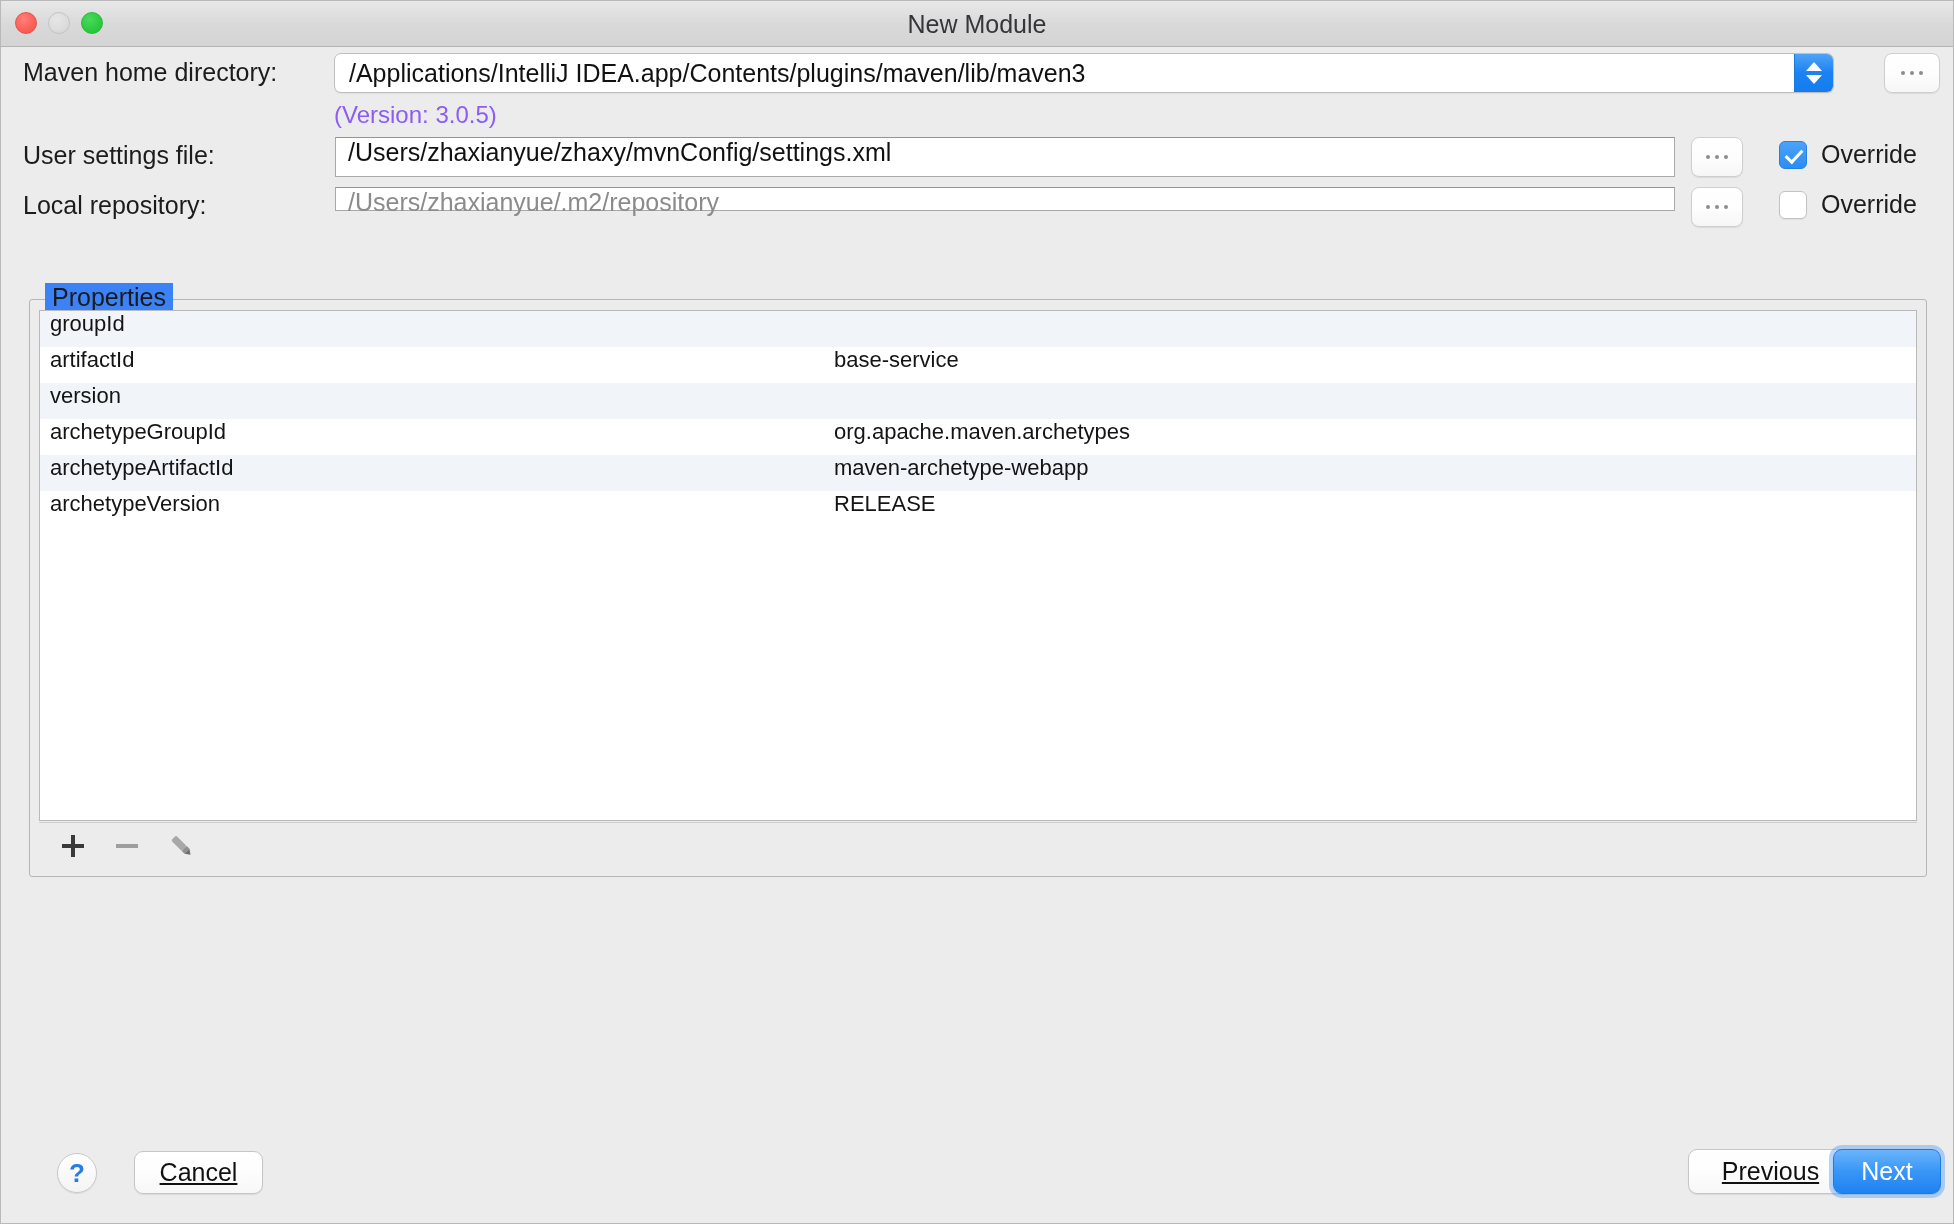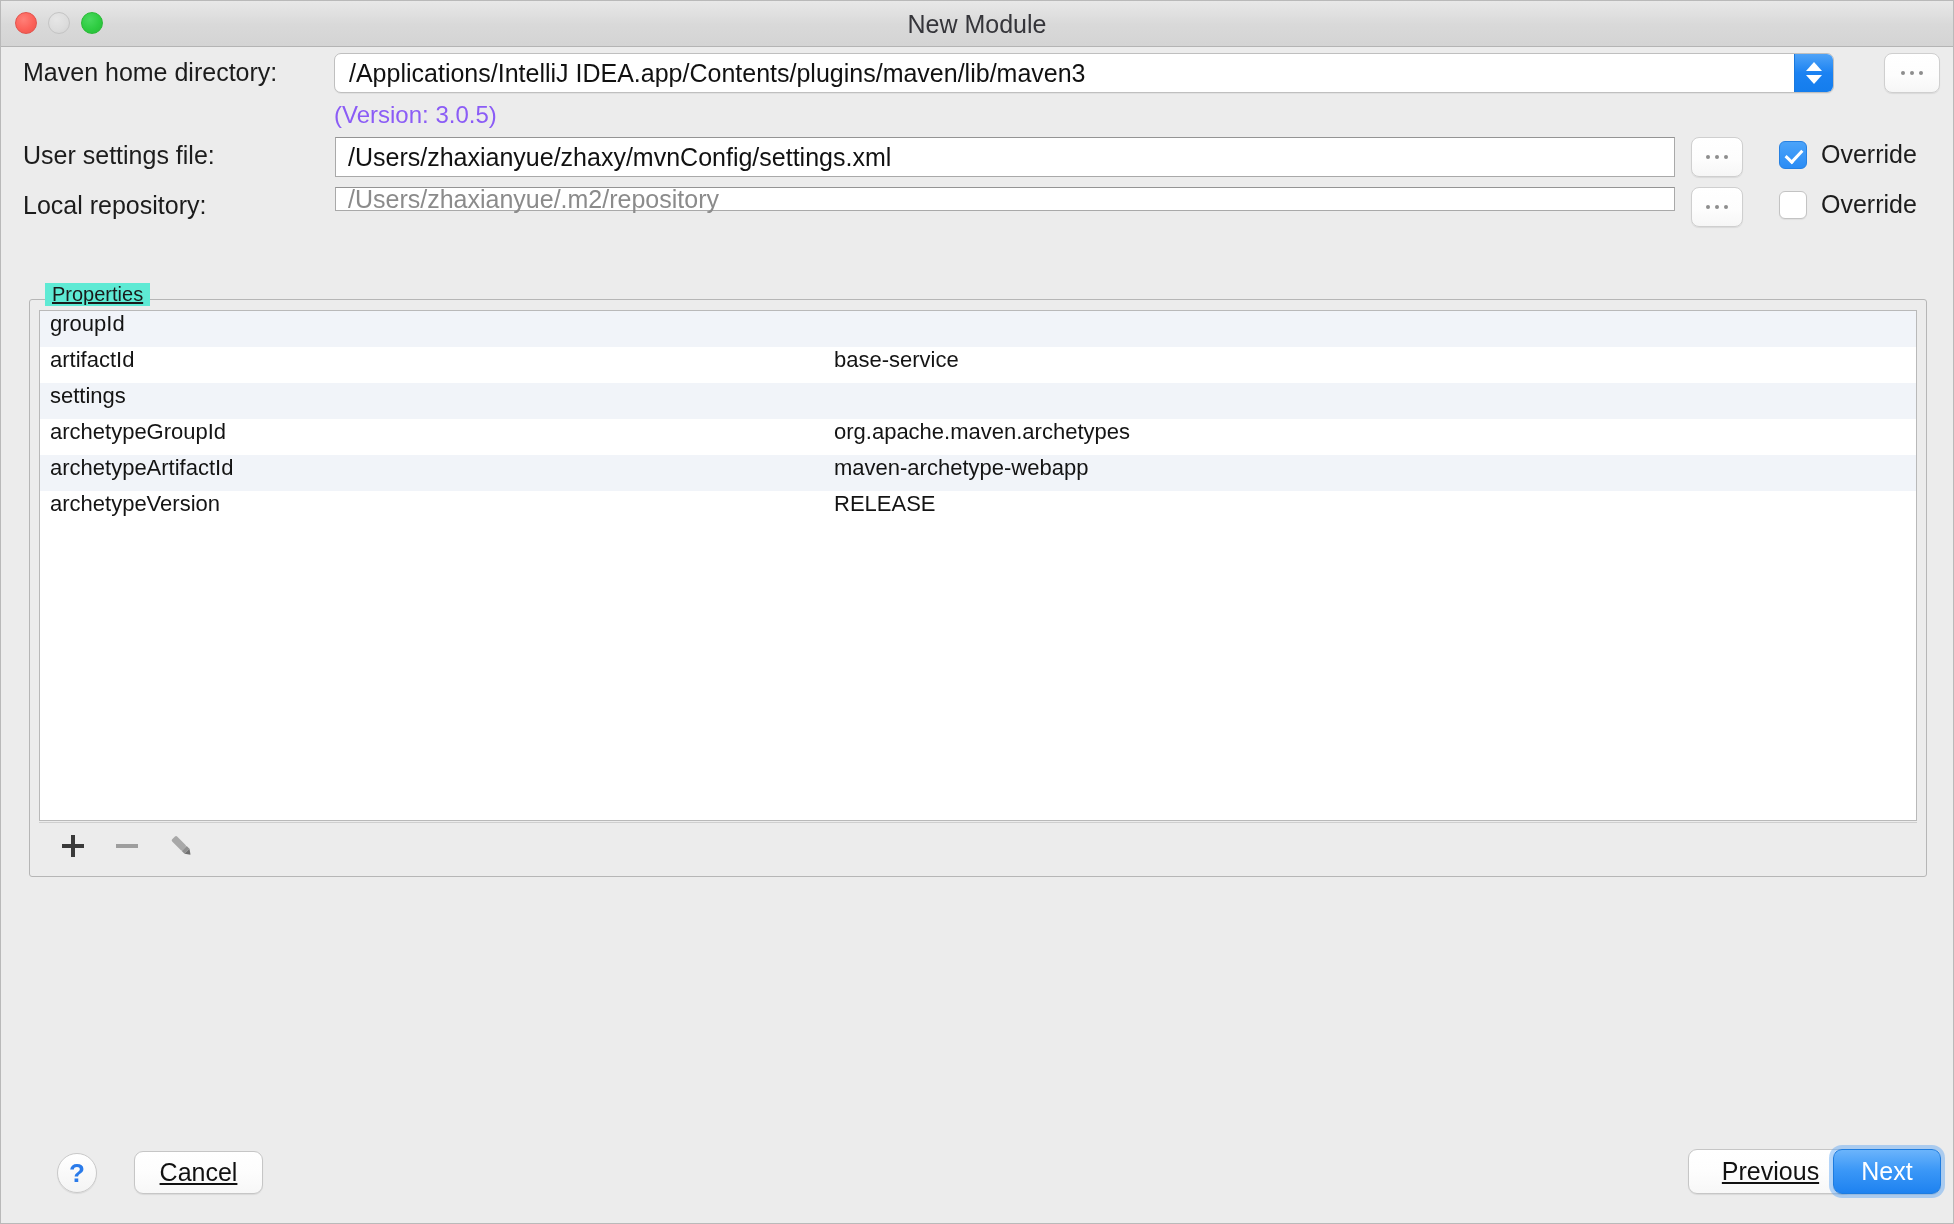--- a/index.html
+++ b/index.html
@@ -117,21 +117,21 @@
   .chev.up { border-bottom: 9px solid #ffffff; }
   .chev.down { border-top: 9px solid #ffffff; }
 
   .textfield {
     position: absolute;
     box-sizing: border-box;
     background: #ffffff;
     border: 1px solid #a9a9a9;
     border-top-color: #949494;
     display: flex;
-    align-items: center;
+    align-items: flex-start;
     font-size: 25px;
     color: #111111;
   }
   .textfield .tf-text {
     padding: 0 12px;
     white-space: nowrap;
     overflow: hidden;
   }
   .textfield.disabled .tf-text { color: #8b8b8b; }
 
@@ -193,25 +193,24 @@
   .group {
     position: absolute;
     box-sizing: border-box;
     border: 1px solid #b6b6b6;
     border-radius: 3px;
   }
   .group-title {
     position: absolute;
     top: -17px;
     left: 15px;
-    background: #5eead4;
+    background: #3b82f6;
     padding: 0 7px;
-    font-size: 20px;
+    font-size: 25px;
     color: #1a1a1a;
-    text-decoration: underline;
   }
   .table-wrap {
     position: absolute;
     left: 9px; right: 9px; top: 10px;
     bottom: 55px;
     box-sizing: border-box;
     border: 1px solid #b9b9b9;
     background: #ffffff;
     overflow: hidden;
   }
@@ -372,21 +371,21 @@
 
     <div class="table-wrap">
       <div class="prop-row alt">
         <div class="k">groupId</div>
       </div>
       <div class="prop-row">
         <div class="k">artifactId</div>
         <div class="v">base-service</div>
       </div>
       <div class="prop-row alt">
-        <div class="k">settings</div>
+        <div class="k">version</div>
       </div>
       <div class="prop-row">
         <div class="k">archetypeGroupId</div>
         <div class="v">org.apache.maven.archetypes</div>
       </div>
       <div class="prop-row alt">
         <div class="k">archetypeArtifactId</div>
         <div class="v">maven-archetype-webapp</div>
       </div>
       <div class="prop-row">

